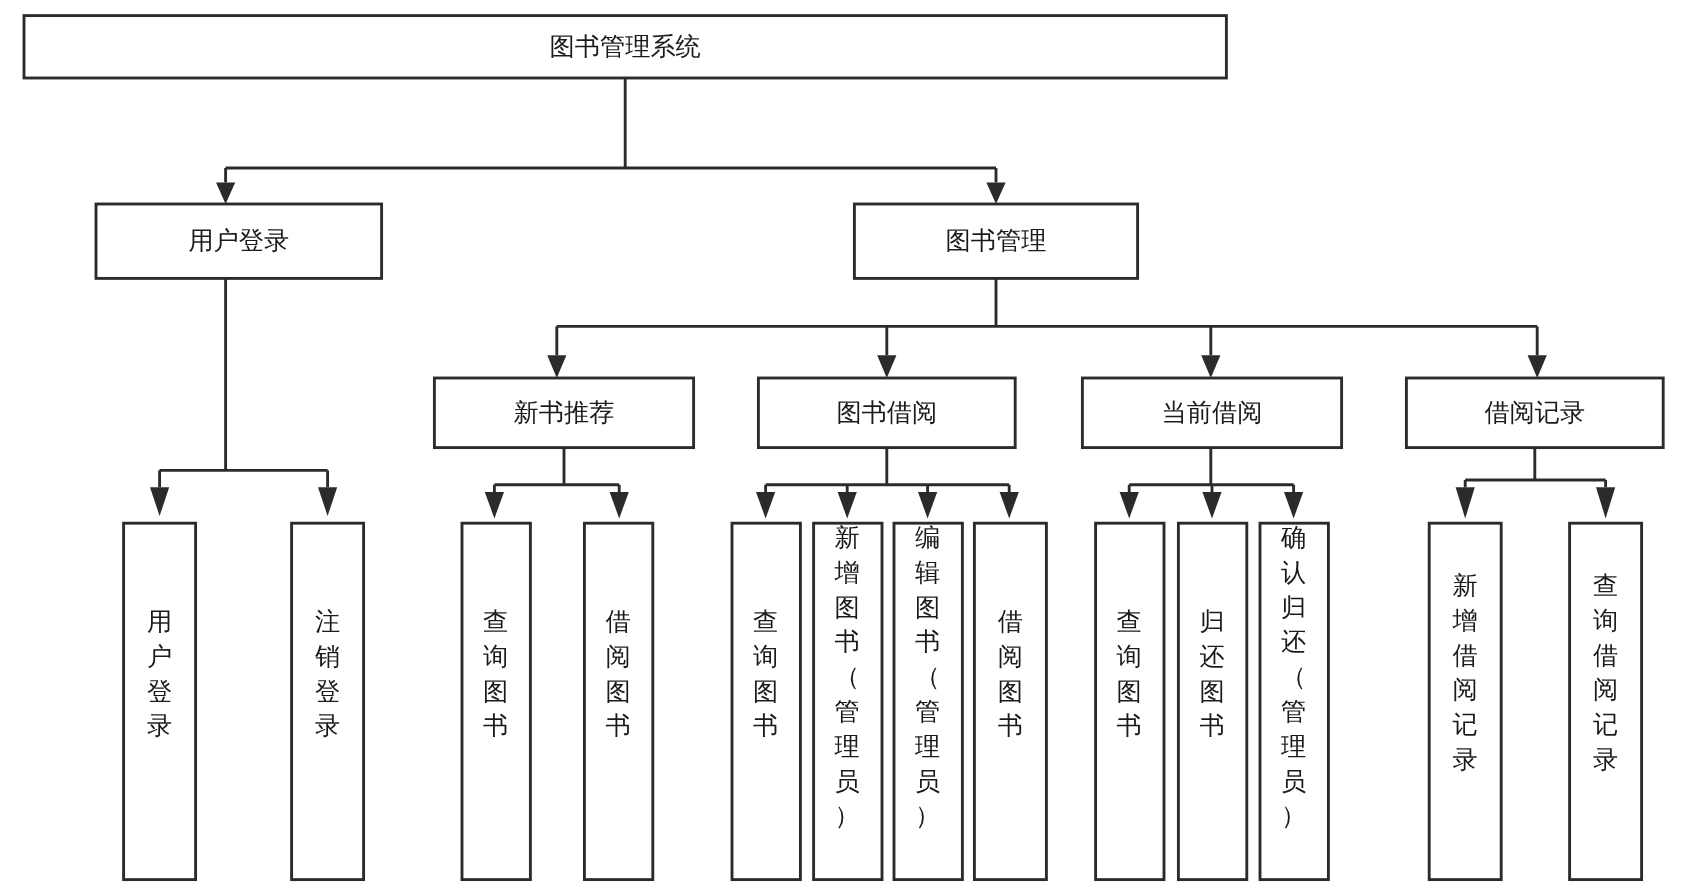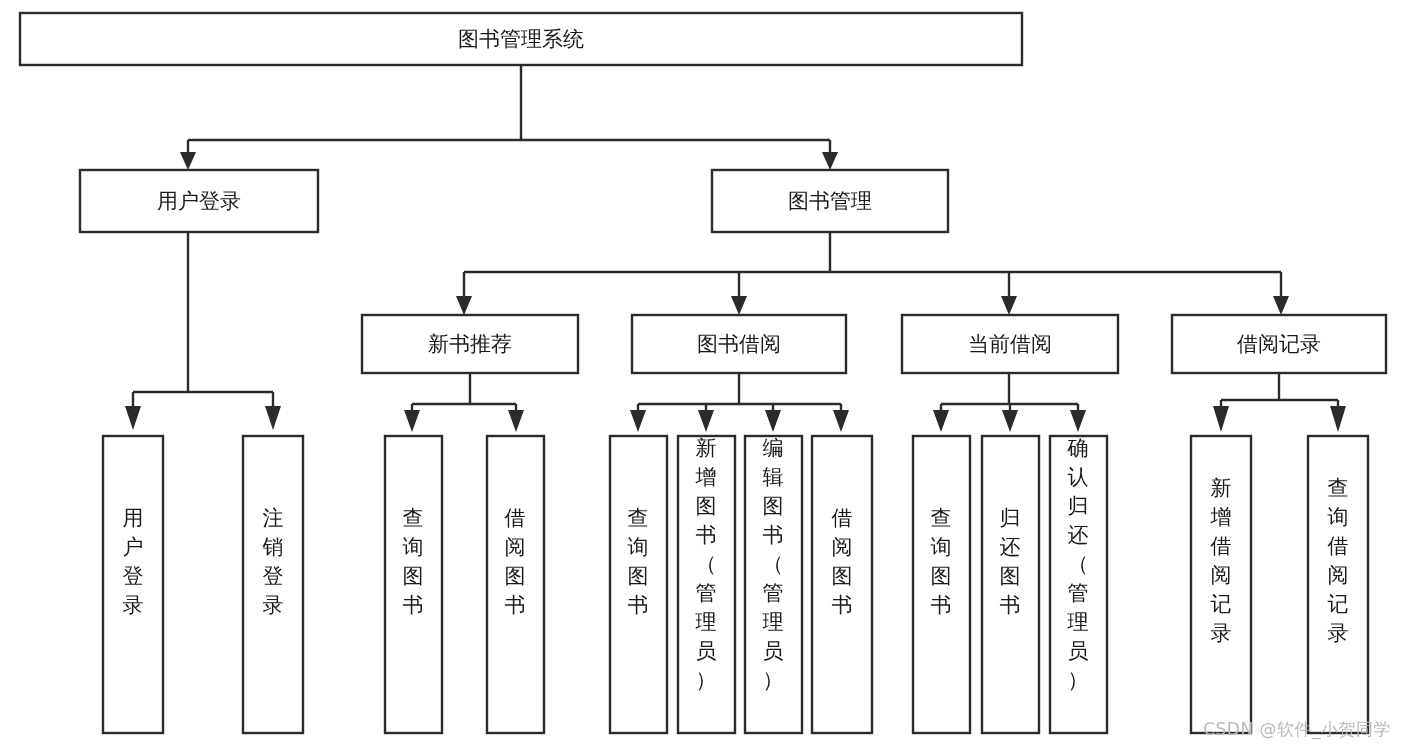--- a/index.html
+++ b/index.html
@@ -228,15 +228,14 @@
       <text class="node-label-v" x="1221" y="495"><tspan x="1221" y="495">新</tspan><tspan x="1221" y="524">增</tspan><tspan x="1221" y="553">借</tspan><tspan x="1221" y="582">阅</tspan><tspan x="1221" y="611">记</tspan><tspan x="1221" y="640">录</tspan></text>
     </g>
 
     <g>
       <rect class="node-rect" x="1308" y="436" width="60" height="297"></rect>
       <text class="node-label-v" x="1338" y="495"><tspan x="1338" y="495">查</tspan><tspan x="1338" y="524">询</tspan><tspan x="1338" y="553">借</tspan><tspan x="1338" y="582">阅</tspan><tspan x="1338" y="611">记</tspan><tspan x="1338" y="640">录</tspan></text>
     </g>
 
   </svg>
 
-  <div class="watermark">CSDN @软件_小贺同学</div>
 
 </div>
 
 </body></html>

